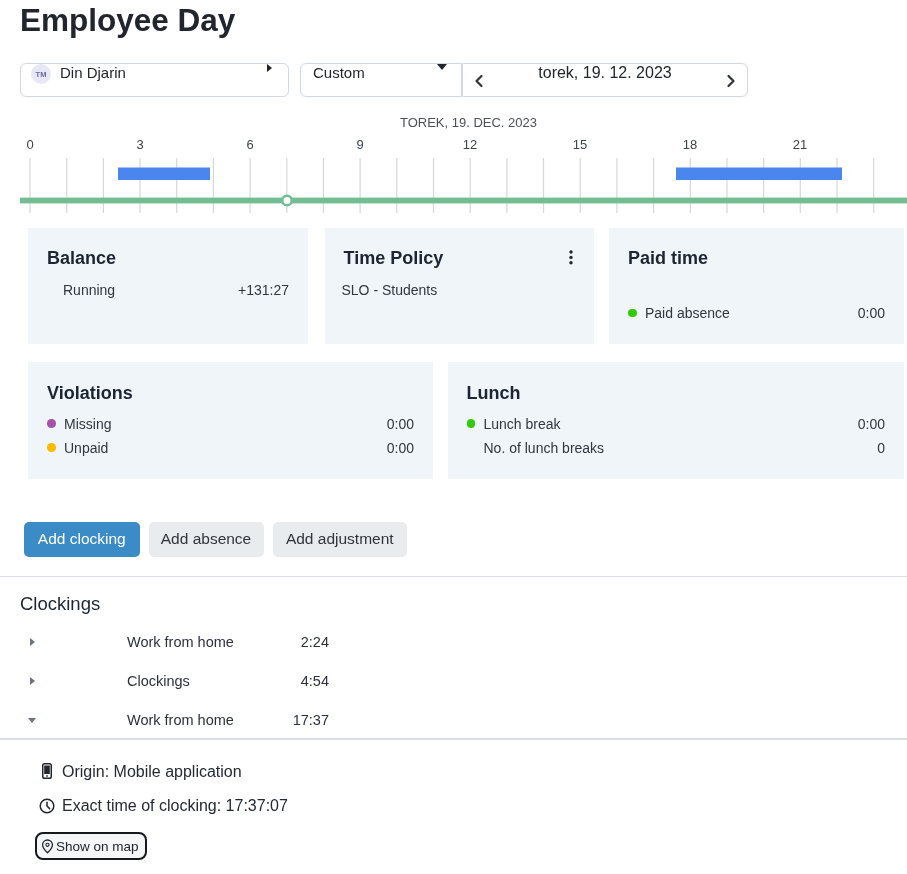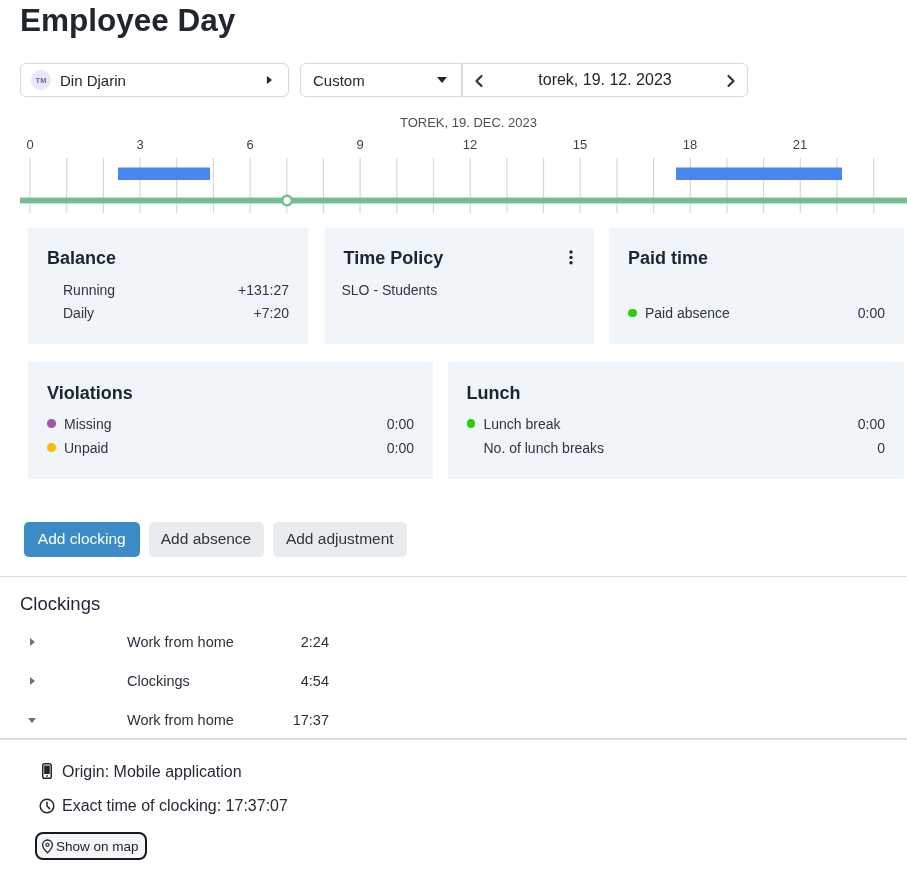--- a/index.html
+++ b/index.html
@@ -1,20 +1,20 @@
 <!DOCTYPE html>
 <html><head>
 <meta charset="utf-8">
 <style>
 * { margin:0; padding:0; box-sizing:border-box; }
 html,body { width:907px; height:874px; background:#fff; font-family:"Liberation Sans",sans-serif; }
 body { position:relative; overflow:hidden; }
 .abs { position:absolute; }
 h1 { position:absolute; left:20px; top:2px; font-size:31.5px; font-weight:700; color:#21262e; letter-spacing:0; }
-.selbox { position:absolute; top:63px; height:34px; background:#fff; border:1px solid #d3d8de; border-radius:6px; display:flex; align-items:center; }
+.selbox { position:absolute; top:63px; height:34px; background:#fff; border:1px solid #d3d8de; border-radius:6px; display:flex; }
 .avatar { width:20px; height:20px; border-radius:50%; background:#e7e7f6; color:#6a6aa8; font-size:7.5px; font-weight:700; display:flex; align-items:center; justify-content:center; }
 .caret-r { width:0; height:0; border-left:5px solid #1f242c; border-top:4px solid transparent; border-bottom:4px solid transparent; }
 .caret-d { width:0; height:0; border-top:6px solid #1f242c; border-left:5px solid transparent; border-right:5px solid transparent; }
 .chev { stroke:#2f353d; stroke-width:2.2; fill:none; stroke-linecap:round; stroke-linejoin:round; }
 .card { position:absolute; background:#f0f5f9; border-radius:0; }
 .card .title { position:absolute; left:19px; top:19.5px; font-size:18px; font-weight:700; color:#1d2433; line-height:22px; }
 .card .row { position:absolute; left:19px; right:19px; height:16px; display:flex; align-items:center; font-size:14px; color:#30363e; }
 .card .r1 { top:54px; } .card .r2 { top:77.5px; }
 .card2 .r1 { top:53.5px; } .card2 .r2 { top:77.5px; }
 .dot { width:8.5px; height:8.5px; border-radius:50%; margin-right:8.5px; flex:0 0 auto; }
@@ -93,21 +93,20 @@
   </g>
   <rect x="118" y="32.5" width="92" height="12.5" fill="#4a86ee"></rect>
   <rect x="676" y="32.5" width="166" height="12.5" fill="#4a86ee"></rect>
   <rect x="20" y="62.6" width="887" height="5.8" fill="#72bd92"></rect>
   <circle cx="287" cy="65.5" r="4.8" fill="#fff" stroke="#72bd92" stroke-width="2.6"></circle>
 </svg>
 
 <div class="card" style="left:28px; top:227.5px; width:280px; height:116.5px;">
   <div class="title">Balance</div>
   <div class="row r1"><span style="width:16px;"></span>Running<span class="spacer"></span><span class="val">+131:27</span></div>
-  <div class="row r2"><span style="width:16px;"></span>Daily<span class="spacer"></span><span class="val">+7:20</span></div>
 </div>
 <div class="card" style="left:324.5px; top:227.5px; width:269.5px; height:116.5px;">
   <div class="title">Time Policy</div>
   <div class="row card2r" style="left:17px; top:54px;">SLO - Students</div>
   <svg class="abs" style="right:21px; top:22px;" width="4" height="16" viewBox="0 0 4 16">
       <circle cx="2" cy="2" r="1.7" fill="#21262e"></circle>
       <circle cx="2" cy="7.4" r="1.7" fill="#21262e"></circle>
       <circle cx="2" cy="12.8" r="1.7" fill="#21262e"></circle>
     </svg>
 </div>

